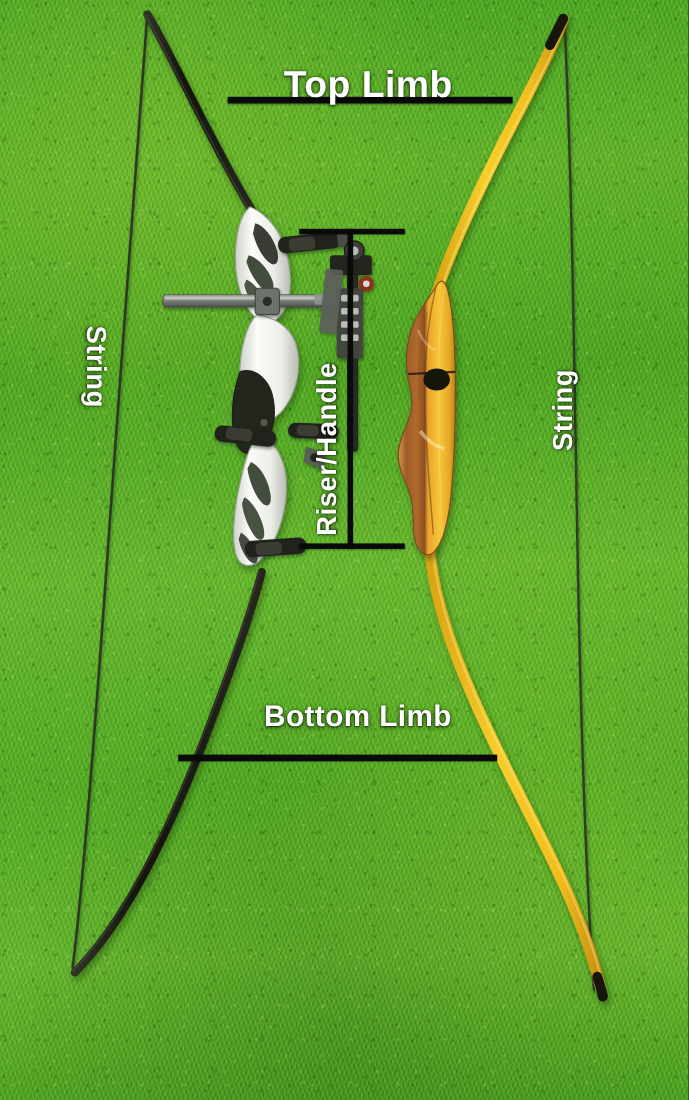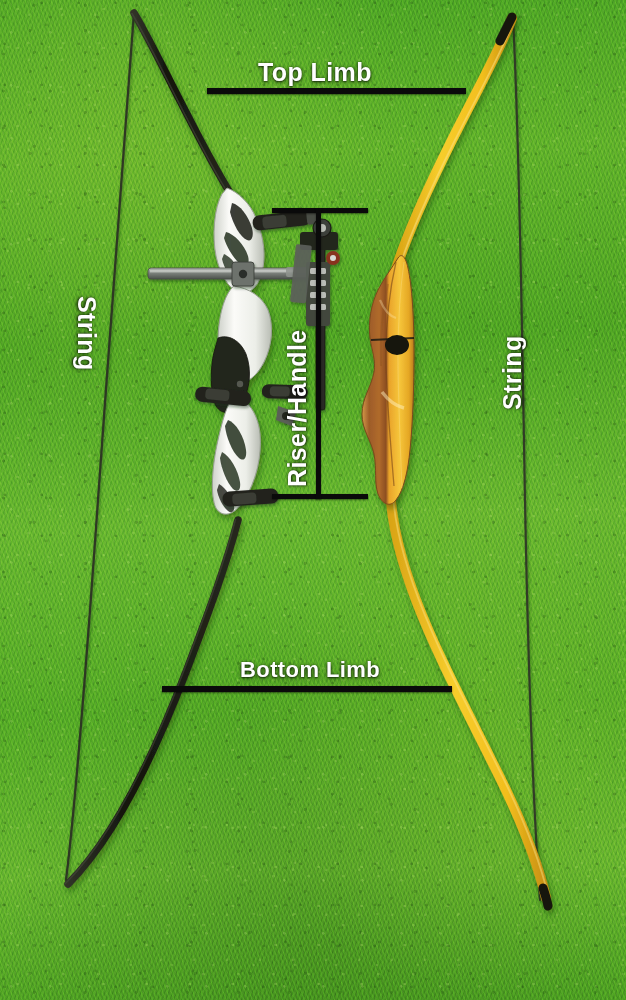--- a/index.html
+++ b/index.html
@@ -74,26 +74,26 @@
     text-shadow:
       0 0 3px rgba(0,0,0,0.45),
       0 1px 2px rgba(0,0,0,0.55),
       0 2px 5px rgba(0,0,0,0.35);
     line-height: 1;
     pointer-events: none;
   }
   #lbl-top-limb {
     left: 258px;
     top: 60px;
-    font-size: 25px;
+    font-size: 34px;
   }
   #lbl-bottom-limb {
     left: 228px;
-    top: 659px;
-    font-size: 22px;
+    top: 638px;
+    font-size: 27px;
     padding-left: 12px;
   }
   #lbl-string-left {
     left: 99px;
     top: 296px;
     font-size: 25px;
     transform-origin: left top;
     transform: rotate(90deg);
   }
   #lbl-string-right {

